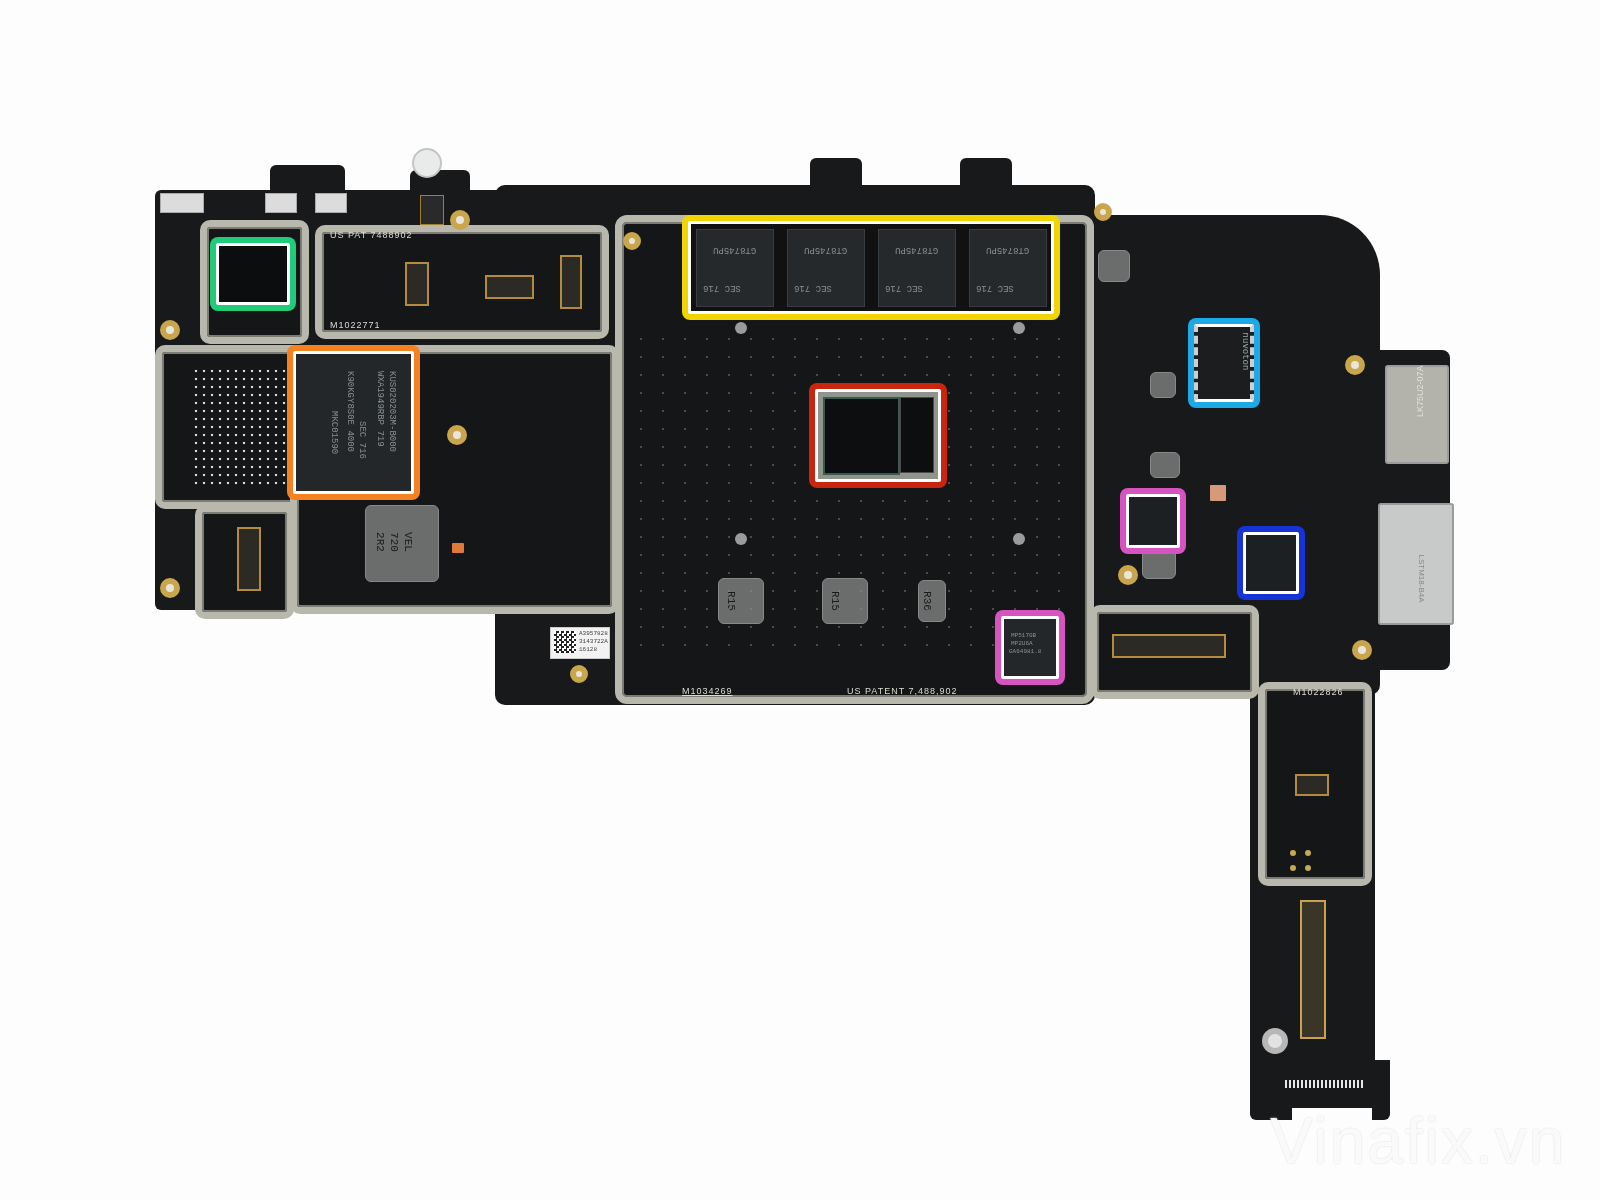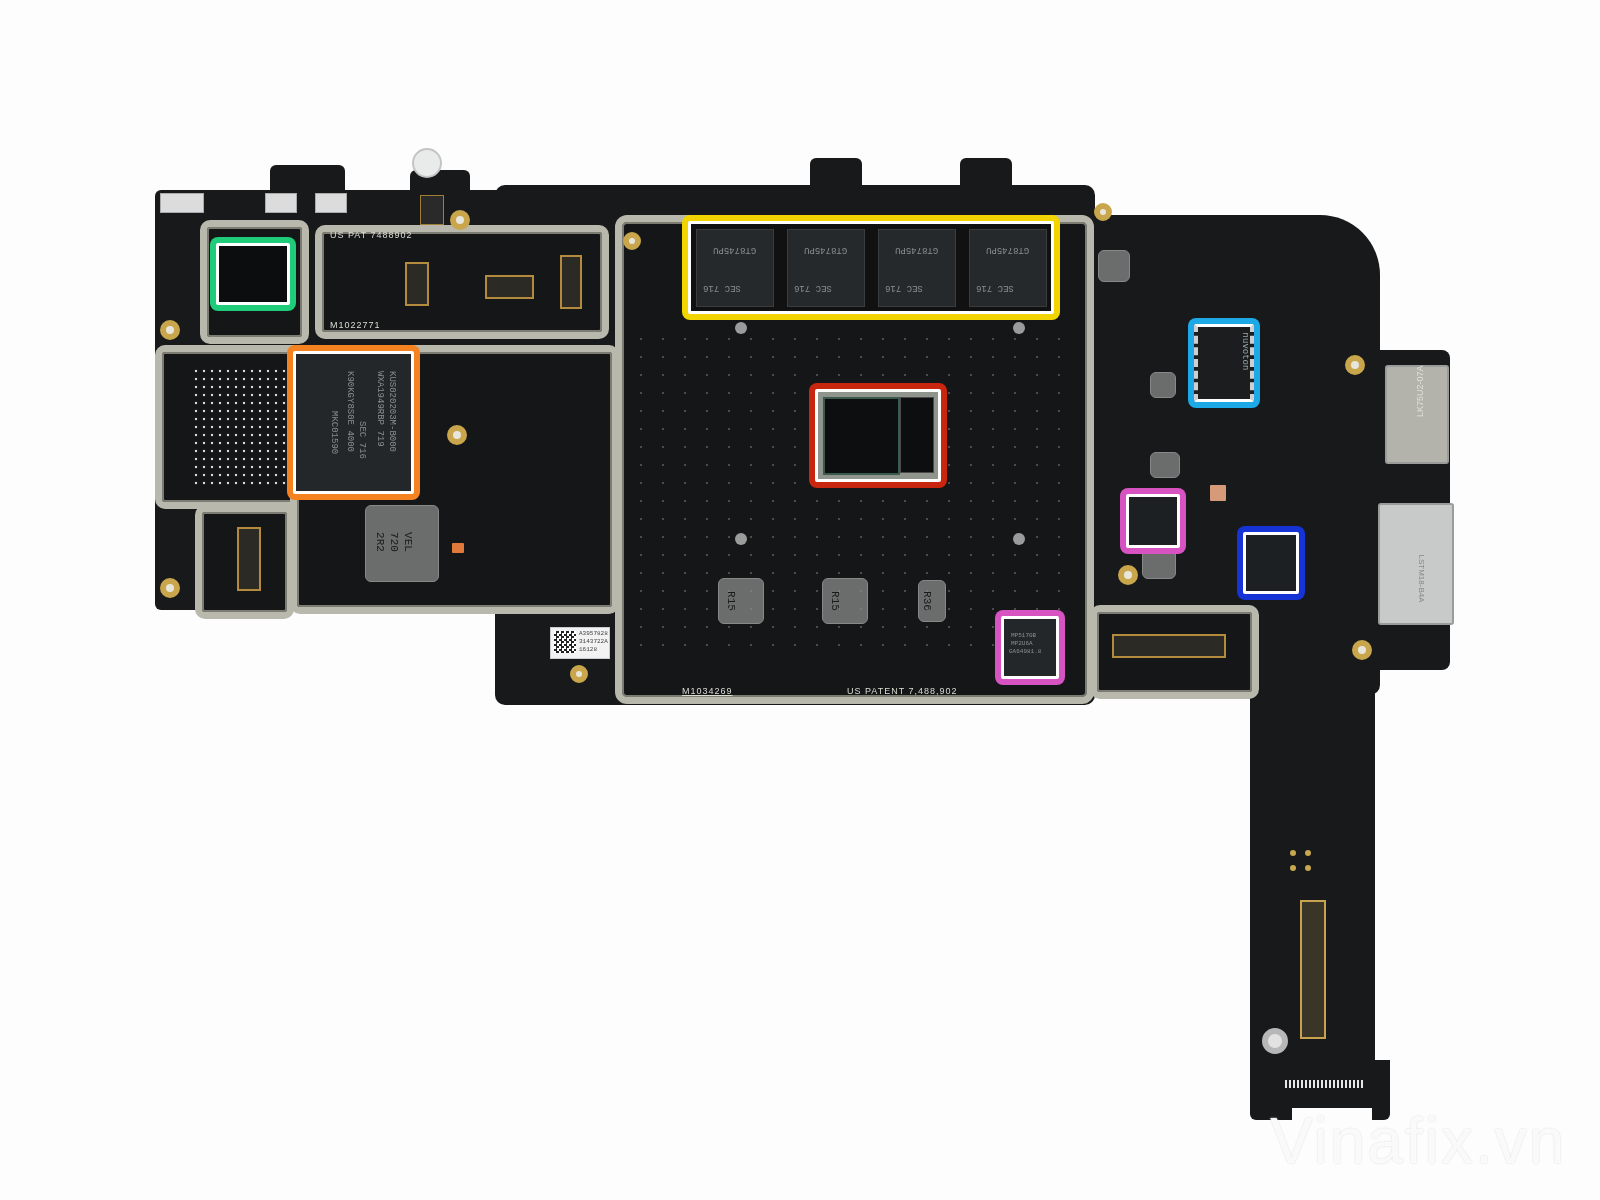--- a/index.html
+++ b/index.html
@@ -64,20 +64,24 @@
   <div class="shield" style="left:195px;top:505px;width:85px;height:100px;">
     <div class="conn" style="left:35px;top:15px;width:20px;height:60px;"></div>
   </div>
   <div class="shield" style="left:615px;top:215px;width:465px;height:475px;border-radius:12px;">
     <span class="shield-label" style="left:60px;top:464px;text-decoration:underline;">M1034269</span>
     <span class="shield-label" style="left:225px;top:464px;">US PATENT 7,488,902</span>
   </div>
   <div class="shield" style="left:1090px;top:605px;width:155px;height:80px;">
     <div class="conn" style="left:15px;top:22px;width:110px;height:20px;"></div>
   </div>
+  <div class="shield" style="left:1258px;top:682px;width:100px;height:190px;">
+    <span class="shield-label" style="left:28px;top:-2px;">M1022826</span>
+    <div class="conn" style="left:30px;top:85px;width:30px;height:18px;"></div>
+  </div>
 
   <div class="conn" style="left:405px;top:262px;width:20px;height:40px;"></div>
   <div class="conn" style="left:485px;top:275px;width:45px;height:20px;"></div>
   <div class="conn" style="left:560px;top:255px;width:18px;height:50px;"></div>
 
   <div class="conn" style="left:1300px;top:900px;width:22px;height:135px;background:#3a3526;border-color:#c9a24f;"></div>
   <div class="hole" style="left:1262px;top:1028px;width:26px;height:26px;border-color:#b7b7b7;background:#e2e2e2;"></div>
   <div class="abs" style="left:1285px;top:1080px;width:78px;height:8px;background:repeating-linear-gradient(90deg,#e5e5e5 0 2px,transparent 2px 4px);"></div>
 
   <div class="hole" style="left:160px;top:320px;width:20px;height:20px;"></div>

